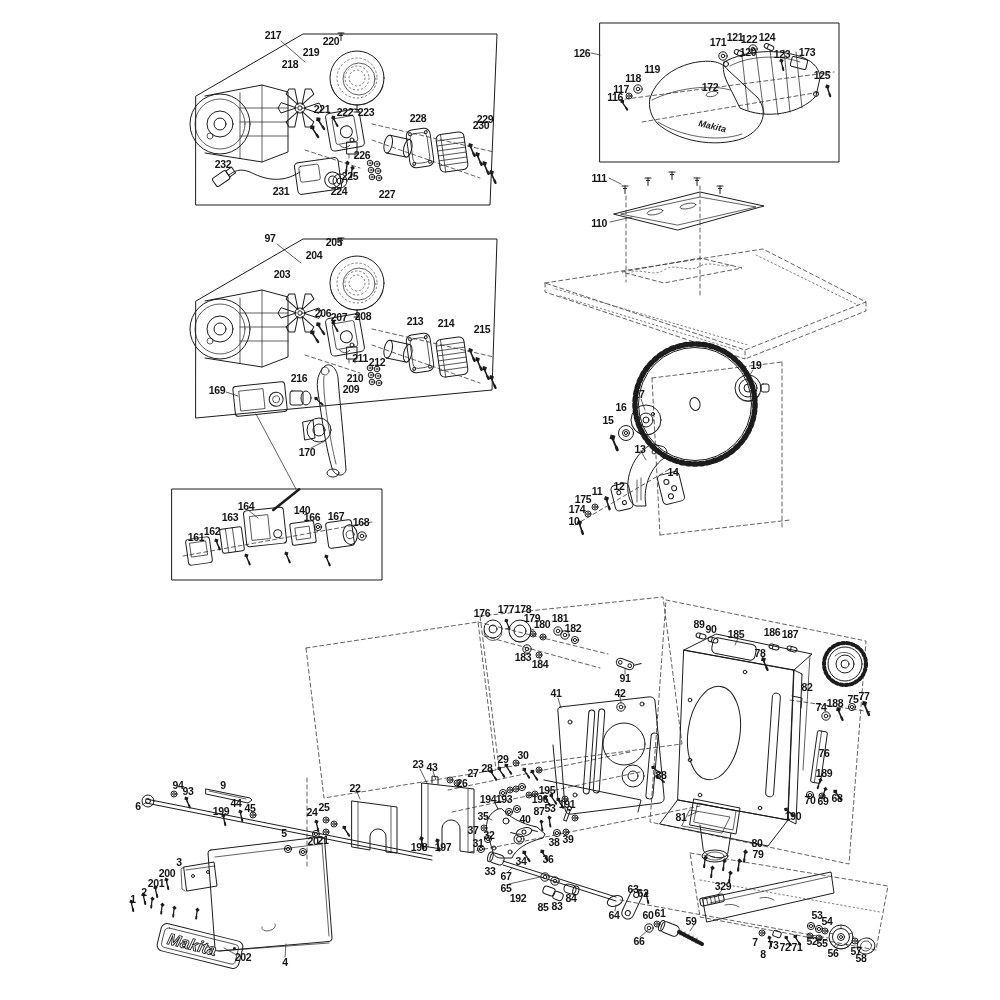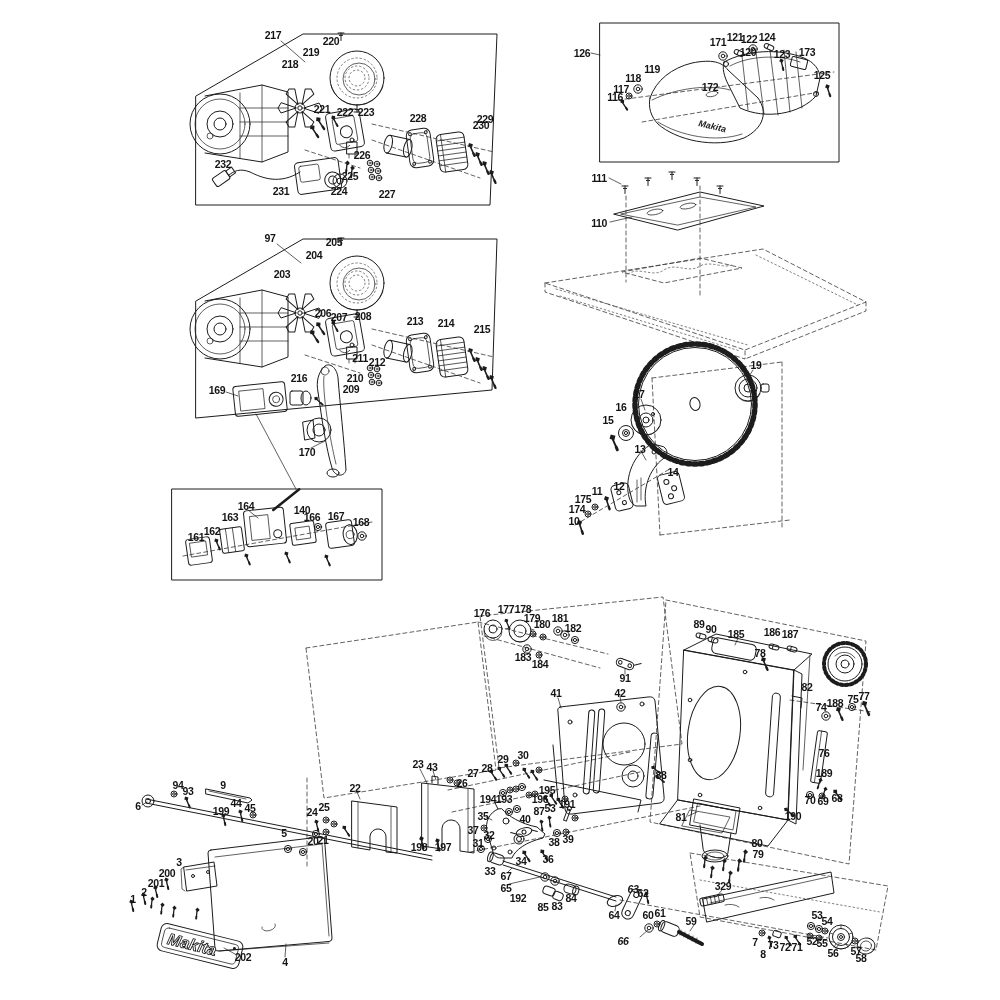--- a/index.html
+++ b/index.html
@@ -782,27 +782,27 @@
       <span class="plabel" style="left: 324px; top: 807px;">25</span>
       <span class="plabel" style="left: 313px; top: 841px;">20</span>
       <span class="plabel" style="left: 323px; top: 840px;">21</span>
       <span class="plabel" style="left: 179px; top: 862px;">3</span>
       <span class="plabel" style="left: 167px; top: 873px;">200</span>
       <span class="plabel" style="left: 156px; top: 883px;">201</span>
       <span class="plabel" style="left: 144px; top: 892px;">2</span>
       <span class="plabel" style="left: 133px; top: 899px;">1</span>
       <span class="plabel" style="left: 243px; top: 957px;">202</span>
       <span class="plabel" style="left: 285px; top: 962px;">4</span>
-      <span class="plabel" style="left: 633px; top: 889px; font-style: italic;">63</span>
+      <span class="plabel" style="left: 633px; top: 889px;">63</span>
       <span class="plabel" style="left: 643px; top: 893px;">62</span>
       <span class="plabel" style="left: 614px; top: 915px;">64</span>
       <span class="plabel" style="left: 660px; top: 913px;">61</span>
       <span class="plabel" style="left: 644px; top: 915px; padding-left: 8px;">60</span>
       <span class="plabel" style="left: 691px; top: 921px;">59</span>
-      <span class="plabel" style="left: 623px; top: 941px; font-style: italic;">66</span>
+      <span class="plabel" style="left: 639px; top: 941px;">66</span>
       <span class="plabel" style="left: 723px; top: 886px;">329</span>
       <span class="plabel" style="left: 755px; top: 942px;">7</span>
       <span class="plabel" style="left: 763px; top: 954px;">8</span>
       <span class="plabel" style="left: 773px; top: 945px;">73</span>
       <span class="plabel" style="left: 785px; top: 947px;">72</span>
       <span class="plabel" style="left: 797px; top: 947px;">71</span>
       <span class="plabel" style="left: 817px; top: 915px;">53</span>
       <span class="plabel" style="left: 827px; top: 921px;">54</span>
       <span class="plabel" style="left: 812px; top: 941px;">52</span>
       <span class="plabel" style="left: 822px; top: 943px;">55</span>

